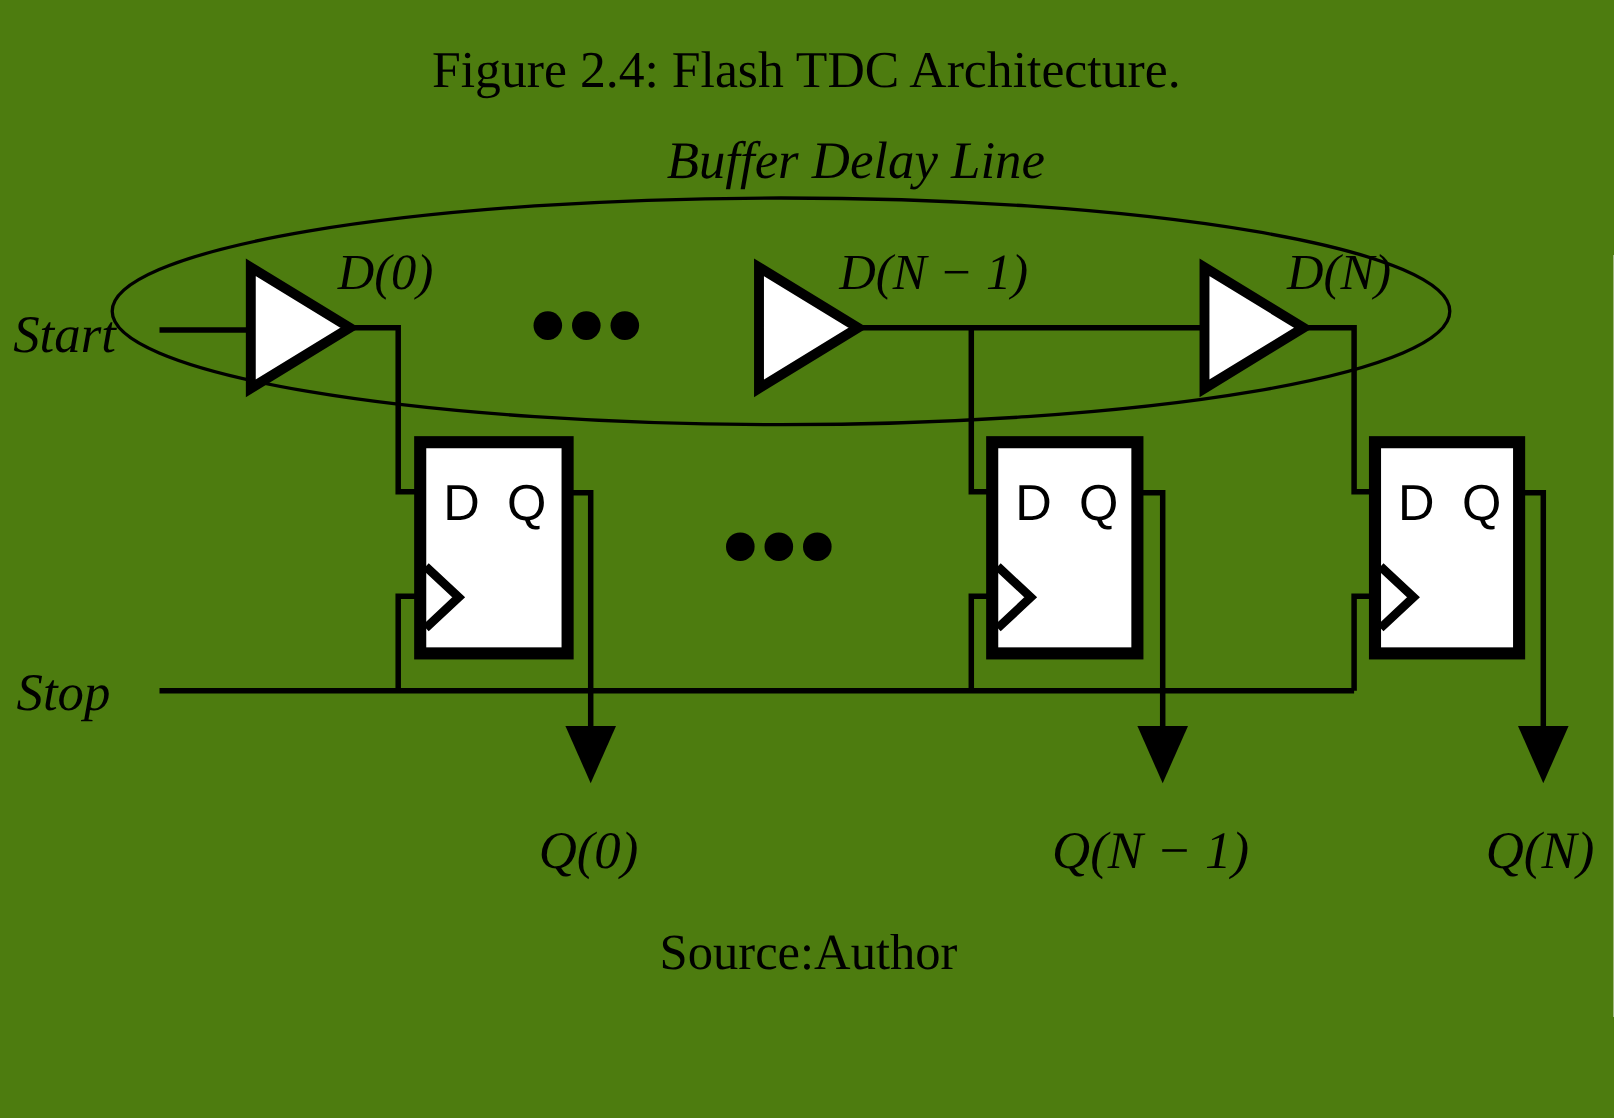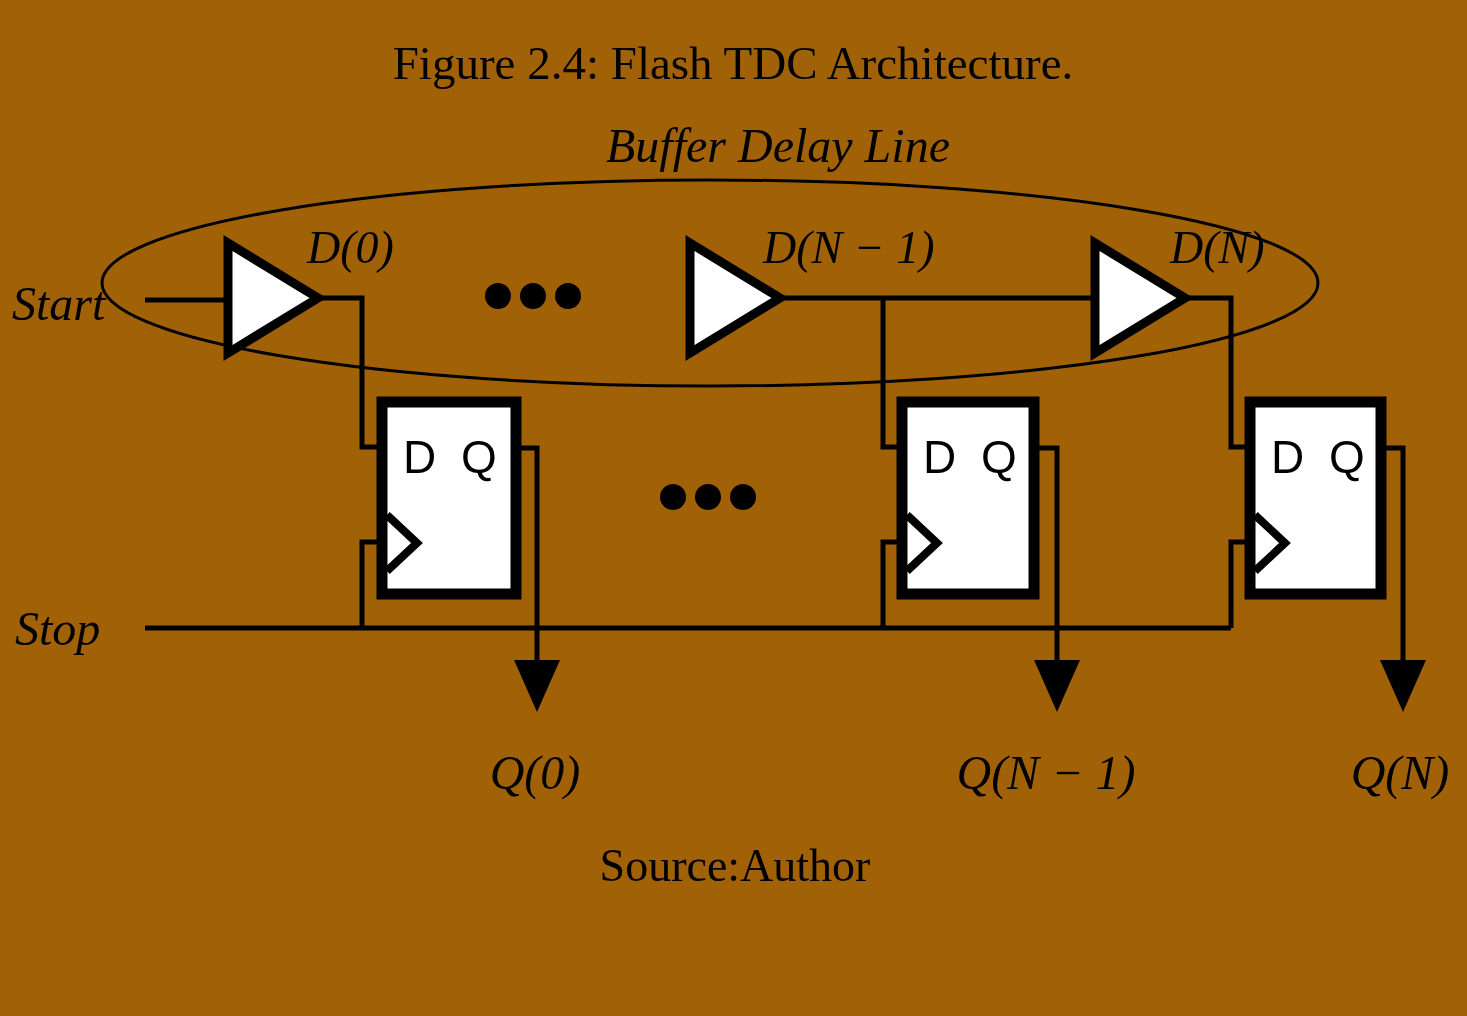--- a/index.html
+++ b/index.html
@@ -1,20 +1,20 @@
 <!DOCTYPE html>
 <html><head>
 <meta charset="utf-8">
 <style>
   html, body { margin: 0; padding: 0; background: #ffffff; }
   #canvas {
     position: relative;
     width: 1467px;
     height: 1016px;
-    background: #a16207;
+    background: #4d7c0f;
     overflow: hidden;
     text-align: center;
   }
   svg { position: absolute; inset: 0; }
   .wire    { stroke: #000; stroke-width: 5; fill: none; }
   .thin    { stroke: #000; stroke-width: 3; fill: none; }
   .tri     { stroke: #000; stroke-width: 9; fill: #fff; stroke-linejoin: miter; }
   .ffbox   { stroke: #000; stroke-width: 11; fill: #fff; }
   .chev    { stroke: #000; stroke-width: 8; fill: none; stroke-linejoin: miter; }
   .dot     { fill: #000; }

